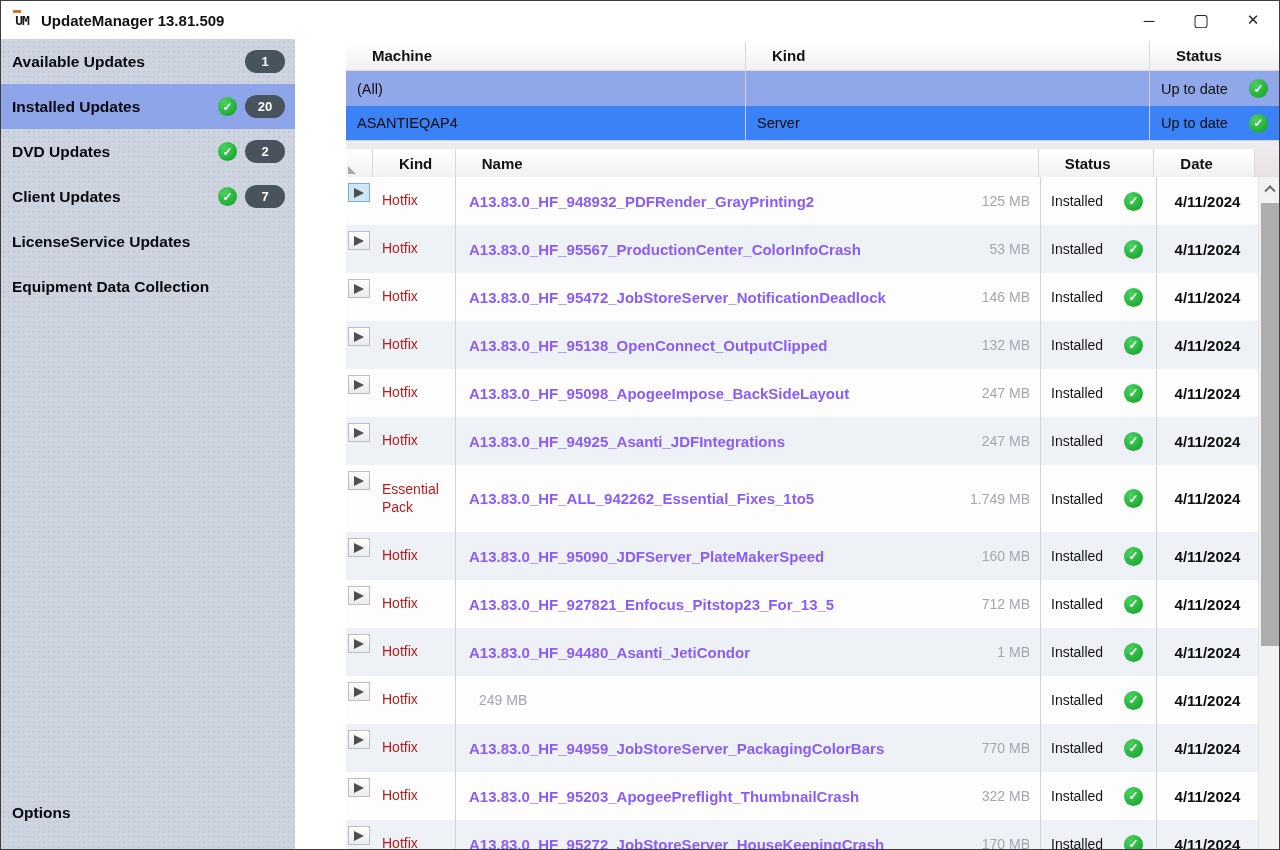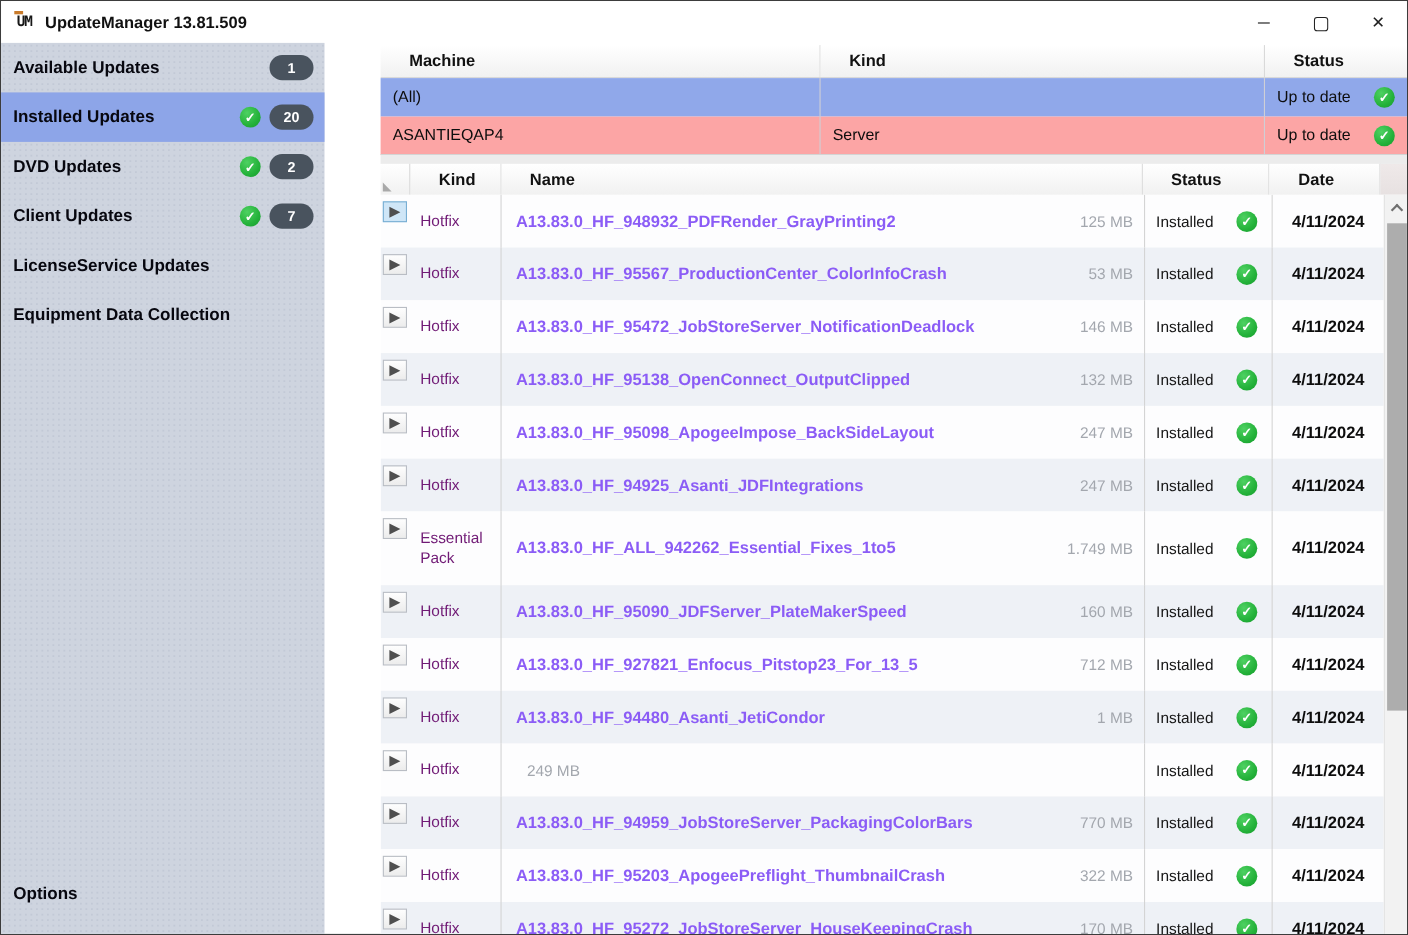--- a/index.html
+++ b/index.html
@@ -47,21 +47,21 @@
     flex:0 0 auto;
   }
   .hdr-cell { display:flex; align-items:center; font-weight:bold; font-size:15px; color:#111;
               background:linear-gradient(#ffffff, #f1f1f1); border-right:1px solid #d9d9d9; padding-left:26px; }
 
   
   .main { position:absolute; top:38px; left:345px; width:935px; bottom:0; background:#fff; }
   .mtable { position:absolute; top:2px; left:0; width:935px; }
   .mhead { display:flex; height:30px; border-bottom:1px solid #d9d9d9; }
   .mhead .c1 { width:400px; } .mhead .c2 { width:404px; } .mhead .c3 { width:131px; border-right:none; }
-  .mrow { display:flex; height:35px; background:#fca5a5; font-size:14.5px; color:#0d0d0d; }
+  .mrow { display:flex; height:35px; background:#3b82f6; font-size:14.5px; color:#0d0d0d; }
   .mrow.selected { background:#90a8ea; }
   .mrow:last-child { border-bottom:1px solid #d4d4d4; }
   .mcell { display:flex; align-items:center; padding-left:11px; border-right:1px solid #cfcfd6; }
   .mrow .c1 { width:400px; } .mrow .c2 { width:404px; }
   .mrow .c3 { width:131px; border-right:none; justify-content:space-between; padding-right:13px; }
 
   
   .utable-head { position:absolute; top:110px; left:0; width:935px; height:28px; display:flex; }
   .utable-head .g  { width:27px; position:relative; padding-left:0; }
   .utable-head .g::after { content:""; position:absolute; left:2px; bottom:3px; width:0; height:0;
@@ -76,21 +76,21 @@
   .urows { position:absolute; top:138px; left:0; width:912px; bottom:0; overflow:hidden; }
   .urow { display:flex; min-height:48px; align-items:stretch; background:#fdfdfe; }
   .urow:nth-child(even) { background:#eef1f6; } 
   .urow.tall { min-height:67px; }
   .ucell { display:flex; align-items:center; }
   .uc-grip { width:27px; justify-content:flex-start; padding-left:2px; align-items:flex-start; padding-top:6px; }
   .arrow-box { width:22px; height:19px; border:1px solid #b9bdc4; background:linear-gradient(#fefefe,#ececec);
                display:flex; align-items:center; justify-content:center; }
   .arrow-box.focused { background:#cfe6f7; border-color:#78aed3; }
   .tri { width:0; height:0; border-left:10px solid #4f4f4f; border-top:5.5px solid rgba(0,0,0,0); border-bottom:5.5px solid rgba(0,0,0,0); }
-  .uc-kind { width:83px; padding-left:9px; font-size:14px; color:#701a75; border-right:1px solid #d4d4d4; line-height:1.25; }
+  .uc-kind { width:83px; padding-left:9px; font-size:14px; color:#b91c1c; border-right:1px solid #d4d4d4; line-height:1.25; }
   .uc-name { width:585px; justify-content:space-between; padding:0 10px 0 13px; border-right:1px solid #d4d4d4; }
   .uname { font-size:15px; font-weight:bold; color:#8b5cf6; }
   .usize { font-size:14px; color:#a3a7ae; margin-left:10px; white-space:nowrap; }
   .uc-status { width:116px; justify-content:space-between; padding:0 13px 0 10px; border-right:1px solid #d4d4d4; font-size:14px; color:#161616; }
   .uc-date { width:101px; justify-content:center; font-size:15px; font-weight:bold; color:#0d0d0d; }
 
   
   .vscroll { position:absolute; top:138px; right:0; width:23px; bottom:0; background:#f2f2f2; border-left:1px solid #e3e3e3; }
   .scroll-up { position:absolute; top:0; left:0; width:100%; height:22px; display:flex; align-items:center; justify-content:center; }
   .chev { width:8px; height:8px; border-left:2px solid #6f6f6f; border-top:2px solid #6f6f6f; transform:rotate(45deg) translate(2px,2px); }

